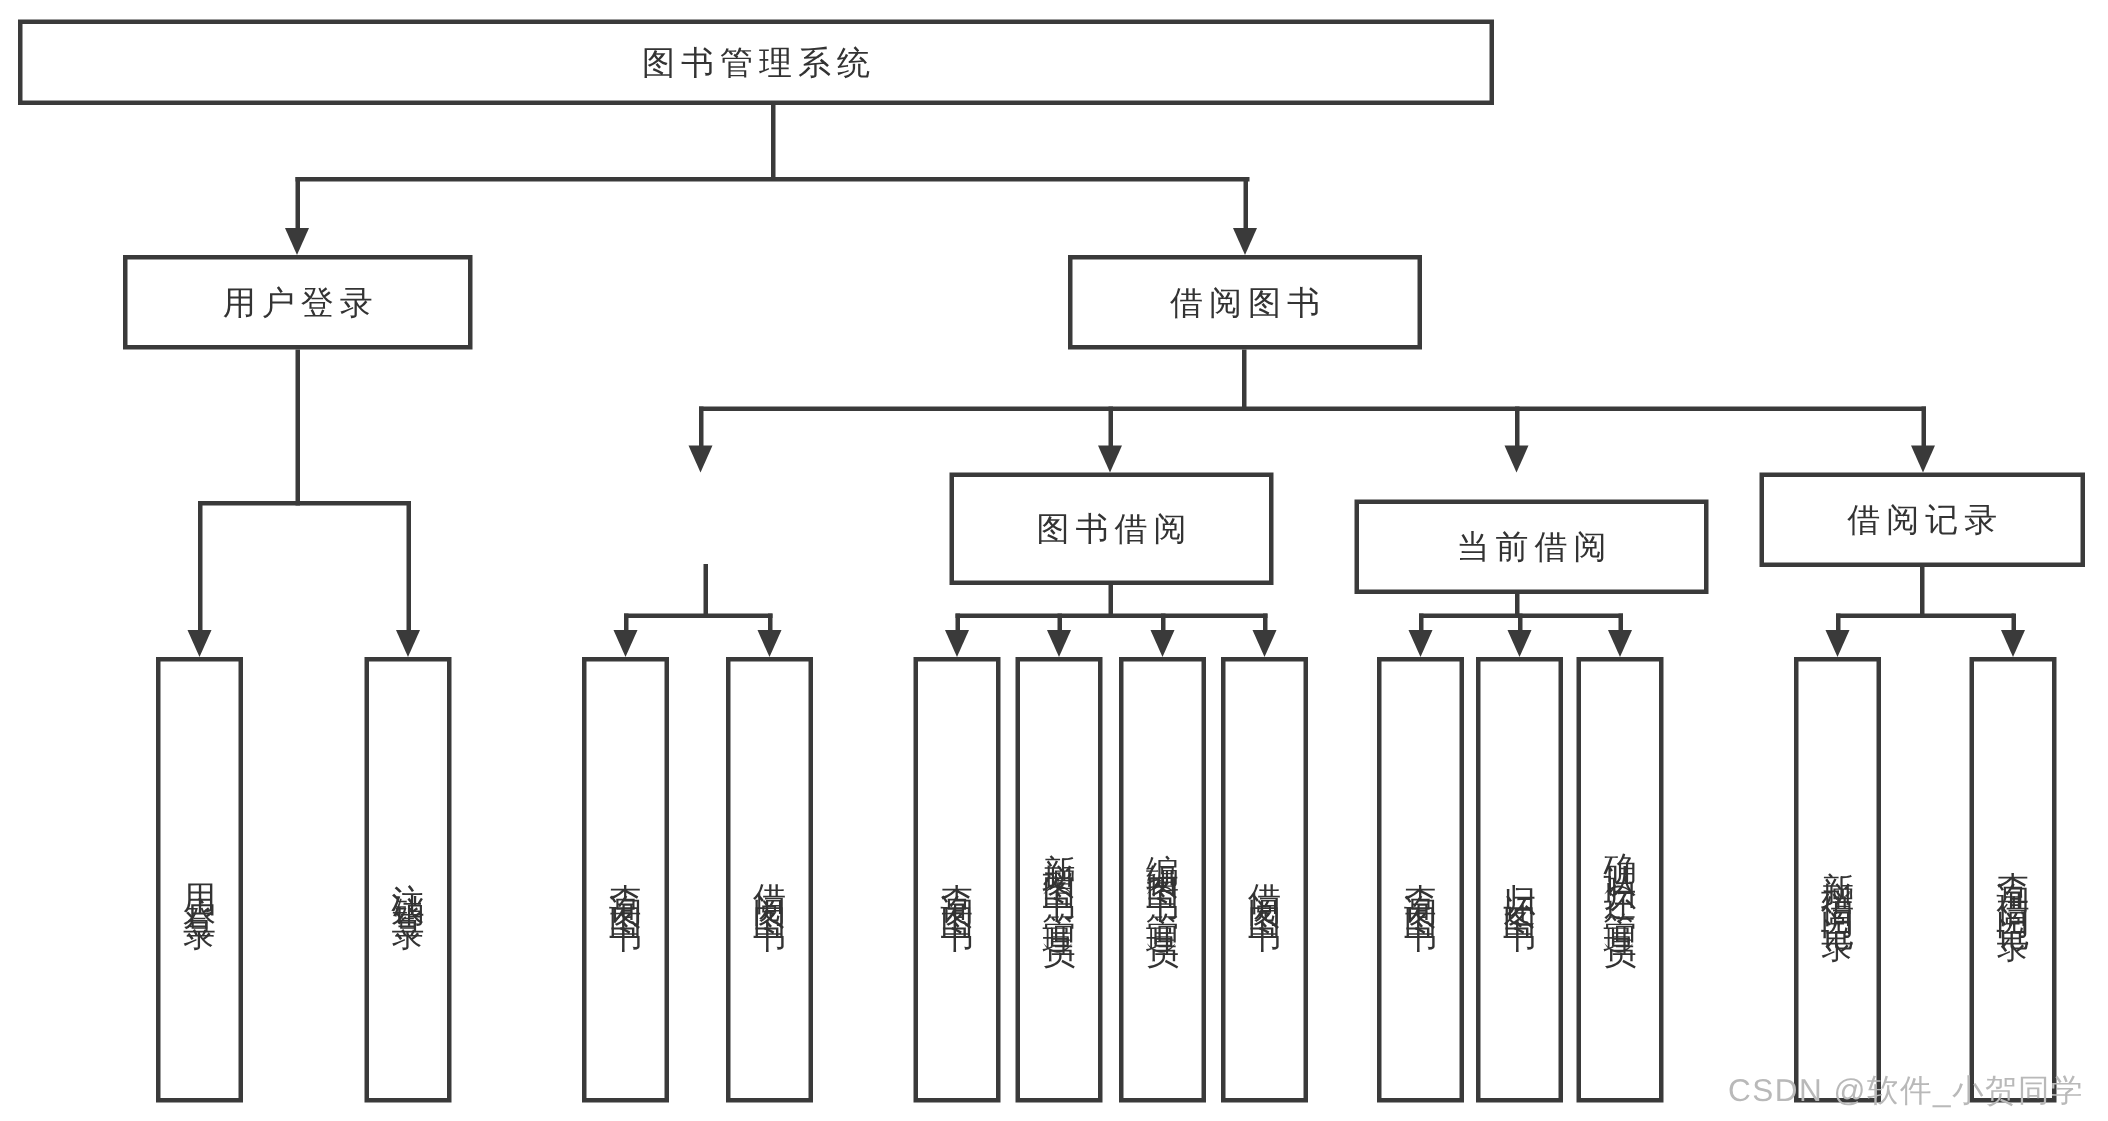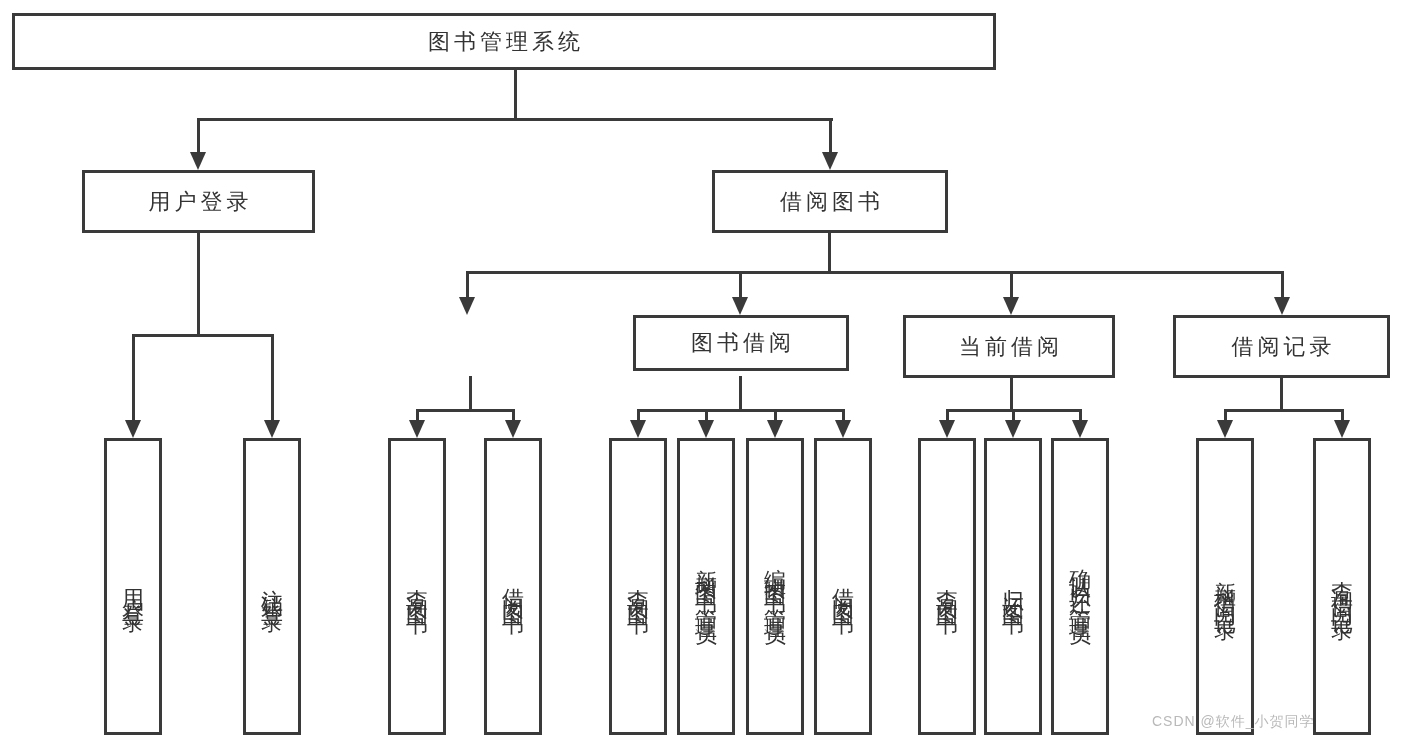--- a/index.html
+++ b/index.html
@@ -23,38 +23,38 @@
   }
   .v{position:absolute;width:3px;background:#3a3a3a;z-index:1;}
   .h{position:absolute;height:3px;background:#3a3a3a;z-index:1;}
   .arrow{
     position:absolute;width:0;height:0;z-index:1;
     border-left:8px solid transparent;border-right:8px solid transparent;
     border-top:18px solid #3a3a3a;
   }
   .watermark{
     position:absolute;left:1152px;top:713px;z-index:5;
-    font-size:14px;letter-spacing:1px;color:#b9b9b9;white-space:nowrap;
+    font-size:21px;letter-spacing:1px;color:#b9b9b9;white-space:nowrap;
   }
 </style>
 </head>
 <body>
 
 <div class="canvas">
 
   <div class="box" style="left:12px;top:13px;width:984px;height:57px">图书管理系统</div>
 
   <div class="box" style="left:82px;top:170px;width:233px;height:63px">用户登录</div>
 
   <div class="box" style="left:712px;top:170px;width:236px;height:63px">借阅图书</div>
 
 
-  <div class="box" style="left:633px;top:315px;width:216px;height:56px">图书借阅</div>
+  <div class="box" style="left:633px;top:315px;width:216px;height:75px">图书借阅</div>
 
-  <div class="box" style="left:903px;top:315px;width:212px;height:63px">当前借阅</div>
+  <div class="box" style="left:903px;top:333px;width:236px;height:63px">当前借阅</div>
 
   <div class="box" style="left:1173px;top:315px;width:217px;height:63px">借阅记录</div>
 
   <div class="leaf" style="left:104px">
     <span>用户登录</span>
   </div>
   <div class="leaf" style="left:243px">
     <span>注销登录</span>
   </div>
 

